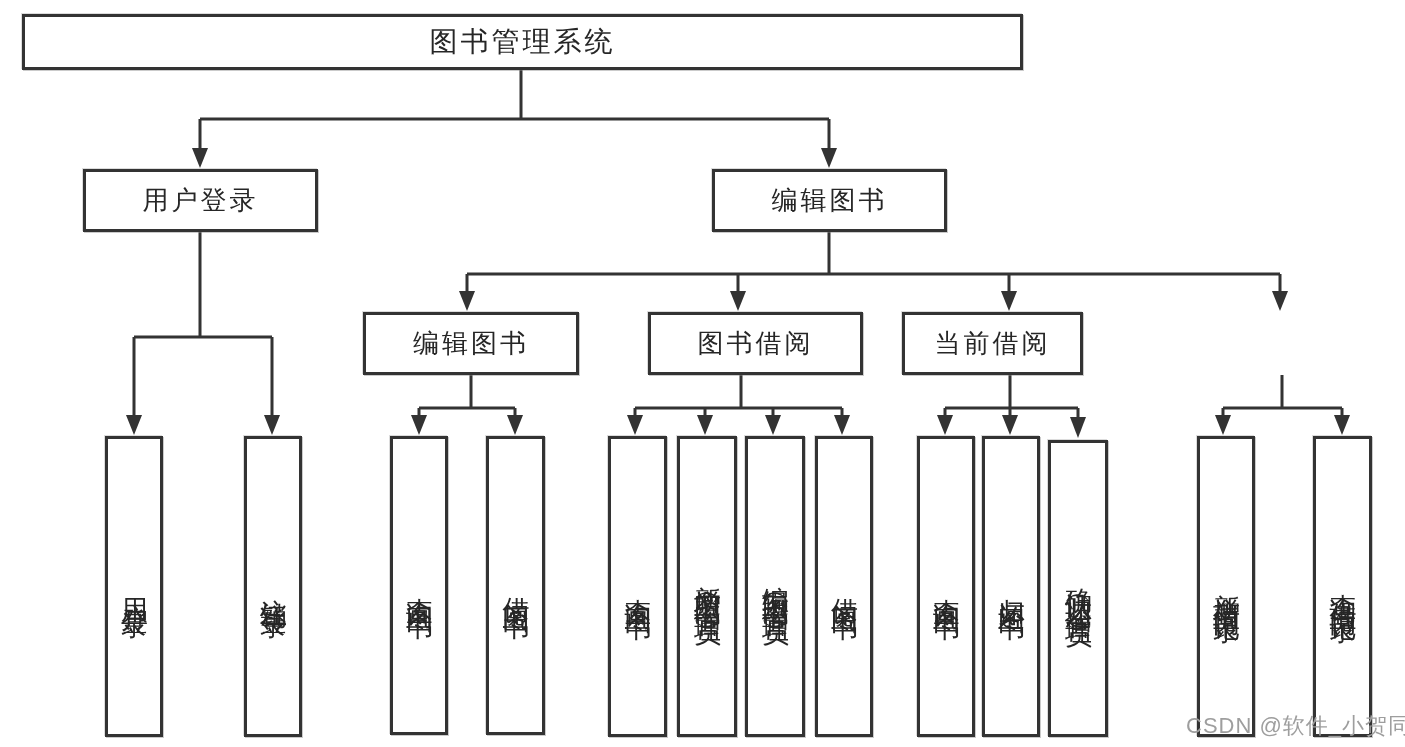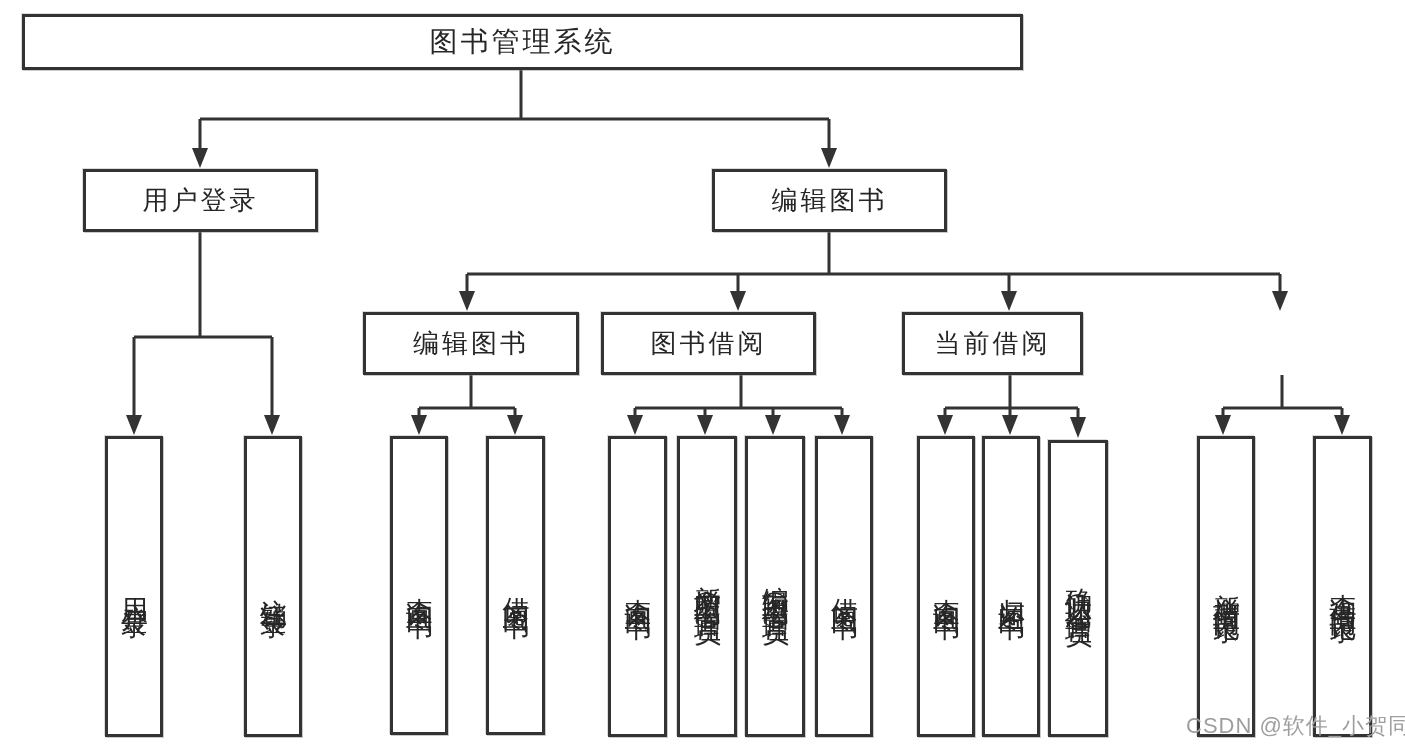--- a/index.html
+++ b/index.html
@@ -82,21 +82,21 @@
       <polygon points="1334,415 1350,415 1342,435"></polygon>
     </g>
   </svg>
 
   <div class="node h-label title-label" style="left:22px;top:14px;width:1001px;height:56px">图书管理系统</div>
 
   <div class="node h-label" style="left:83px;top:169px;width:235px;height:63px">用户登录</div>
   <div class="node h-label" style="left:712px;top:169px;width:235px;height:63px">编辑图书</div>
 
   <div class="node h-label" style="left:363px;top:312px;width:216px;height:63px">编辑图书</div>
-  <div class="node h-label" style="left:601px;top:312px;width:215px;height:63px">图书借阅</div>
+  <div class="node h-label" style="left:648px;top:312px;width:215px;height:63px">图书借阅</div>
   <div class="node h-label" style="left:902px;top:312px;width:181px;height:63px">当前借阅</div>
 
   <div class="node v-label" style="left:105px;top:436px;width:58px;height:301px">用户登录</div>
   <div class="node v-label" style="left:244px;top:436px;width:58px;height:301px">注销登录</div>
 
   <div class="node v-label" style="left:390px;top:436px;width:58px;height:299px">查询图书</div>
   <div class="node v-label" style="left:486px;top:436px;width:59px;height:299px">借阅图书</div>
 
   <div class="node v-label" style="left:608px;top:436px;width:59px;height:301px">查询图书</div>
   <div class="node v-label" style="left:677px;top:436px;width:60px;height:301px">新增图书（管理员）</div>

